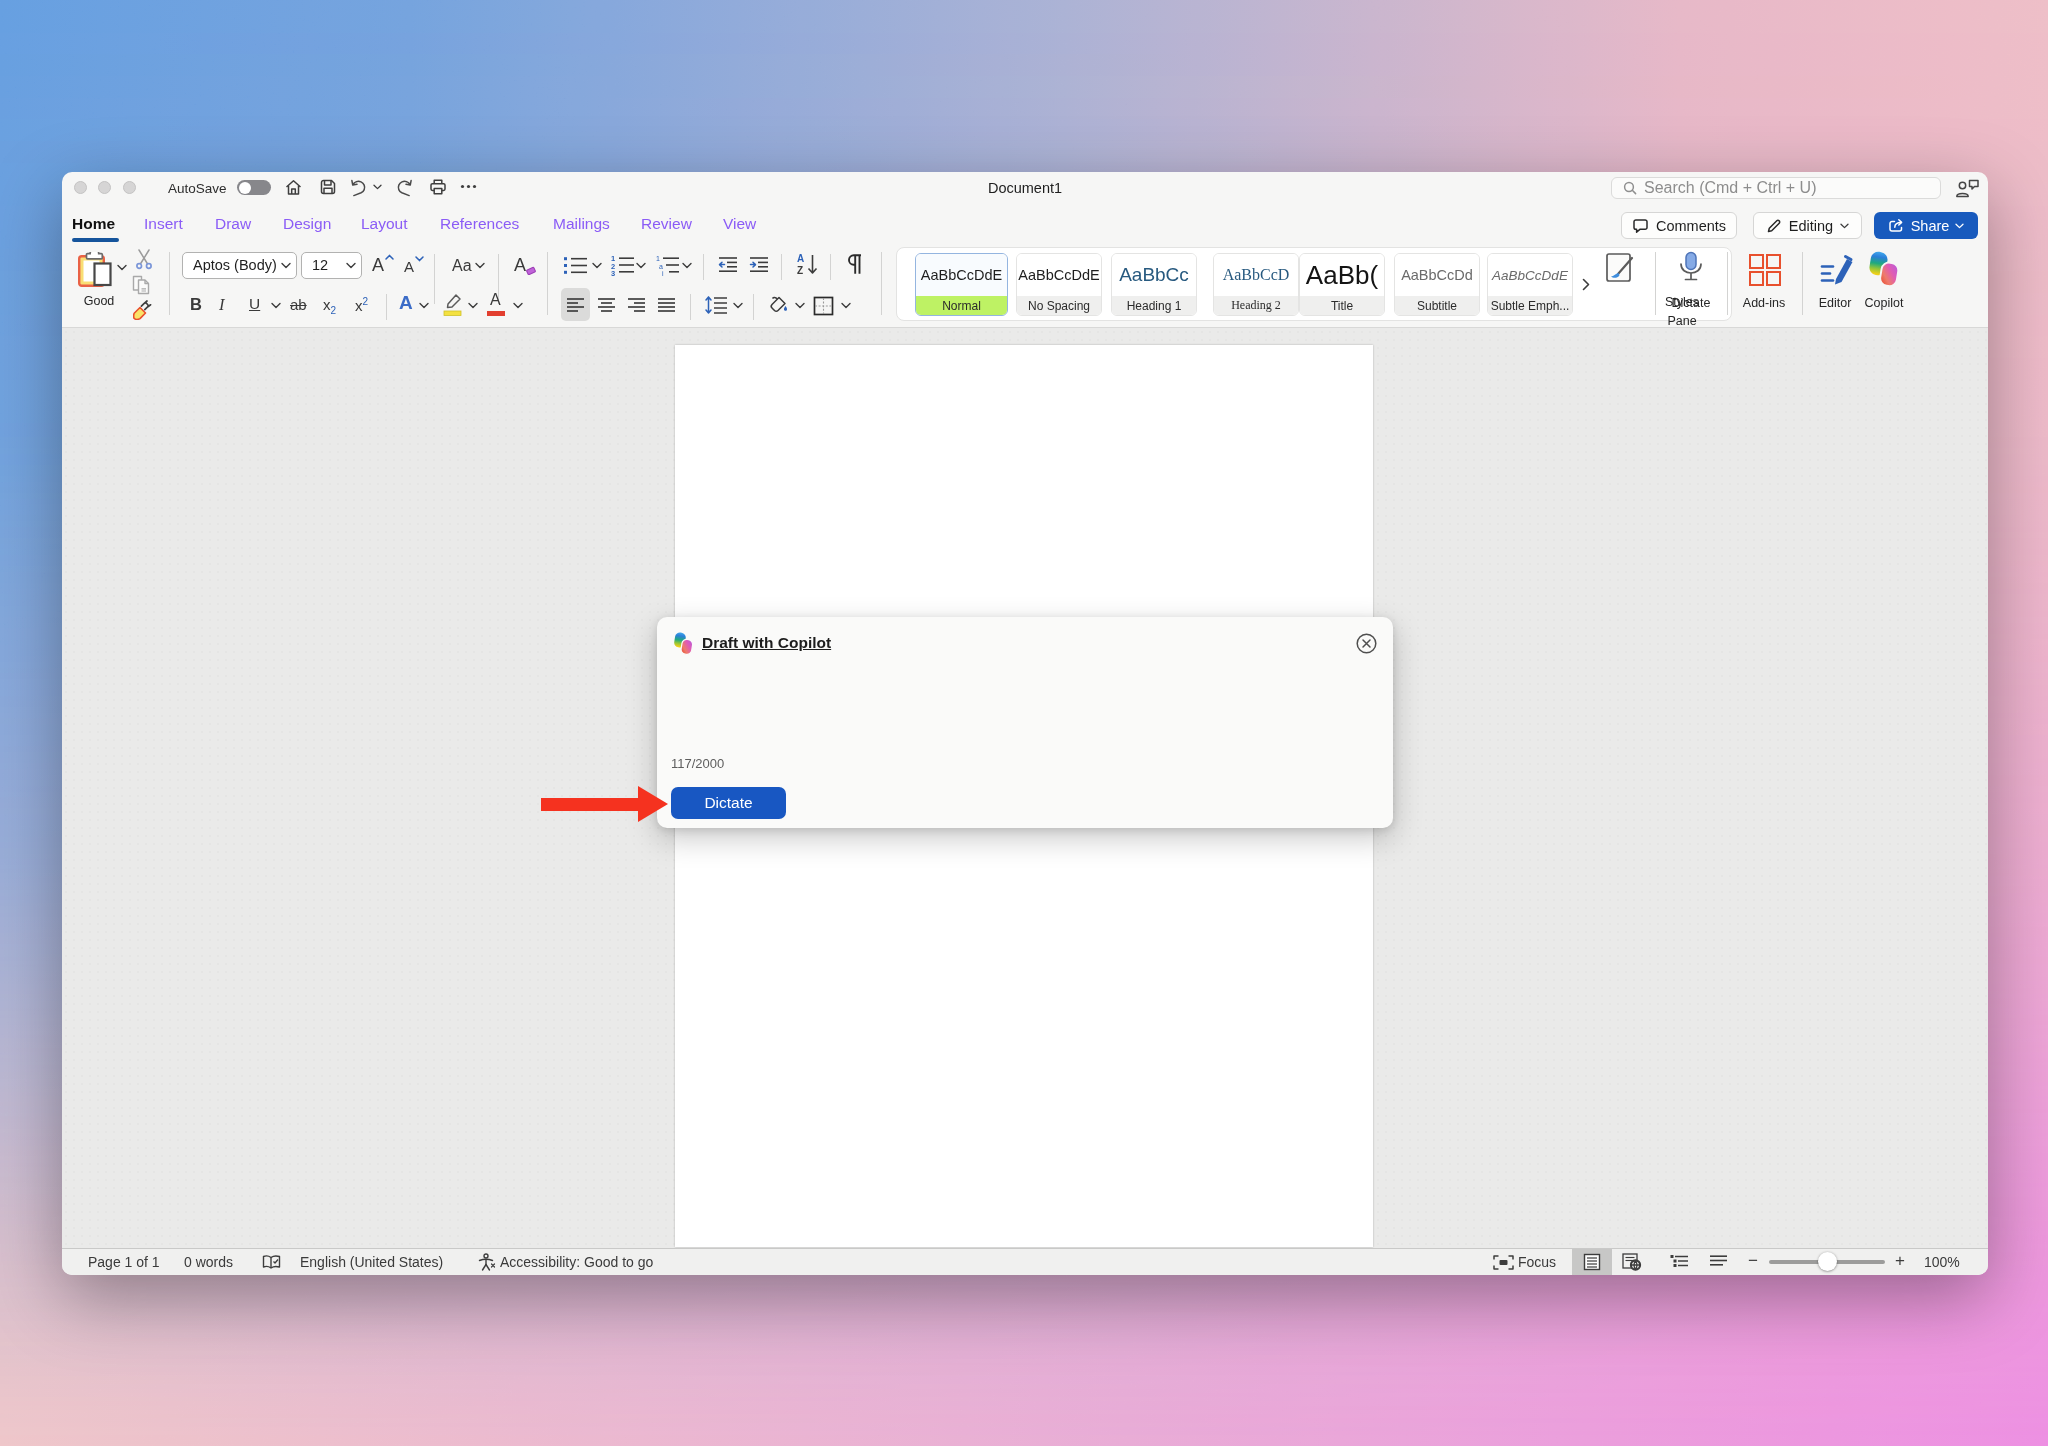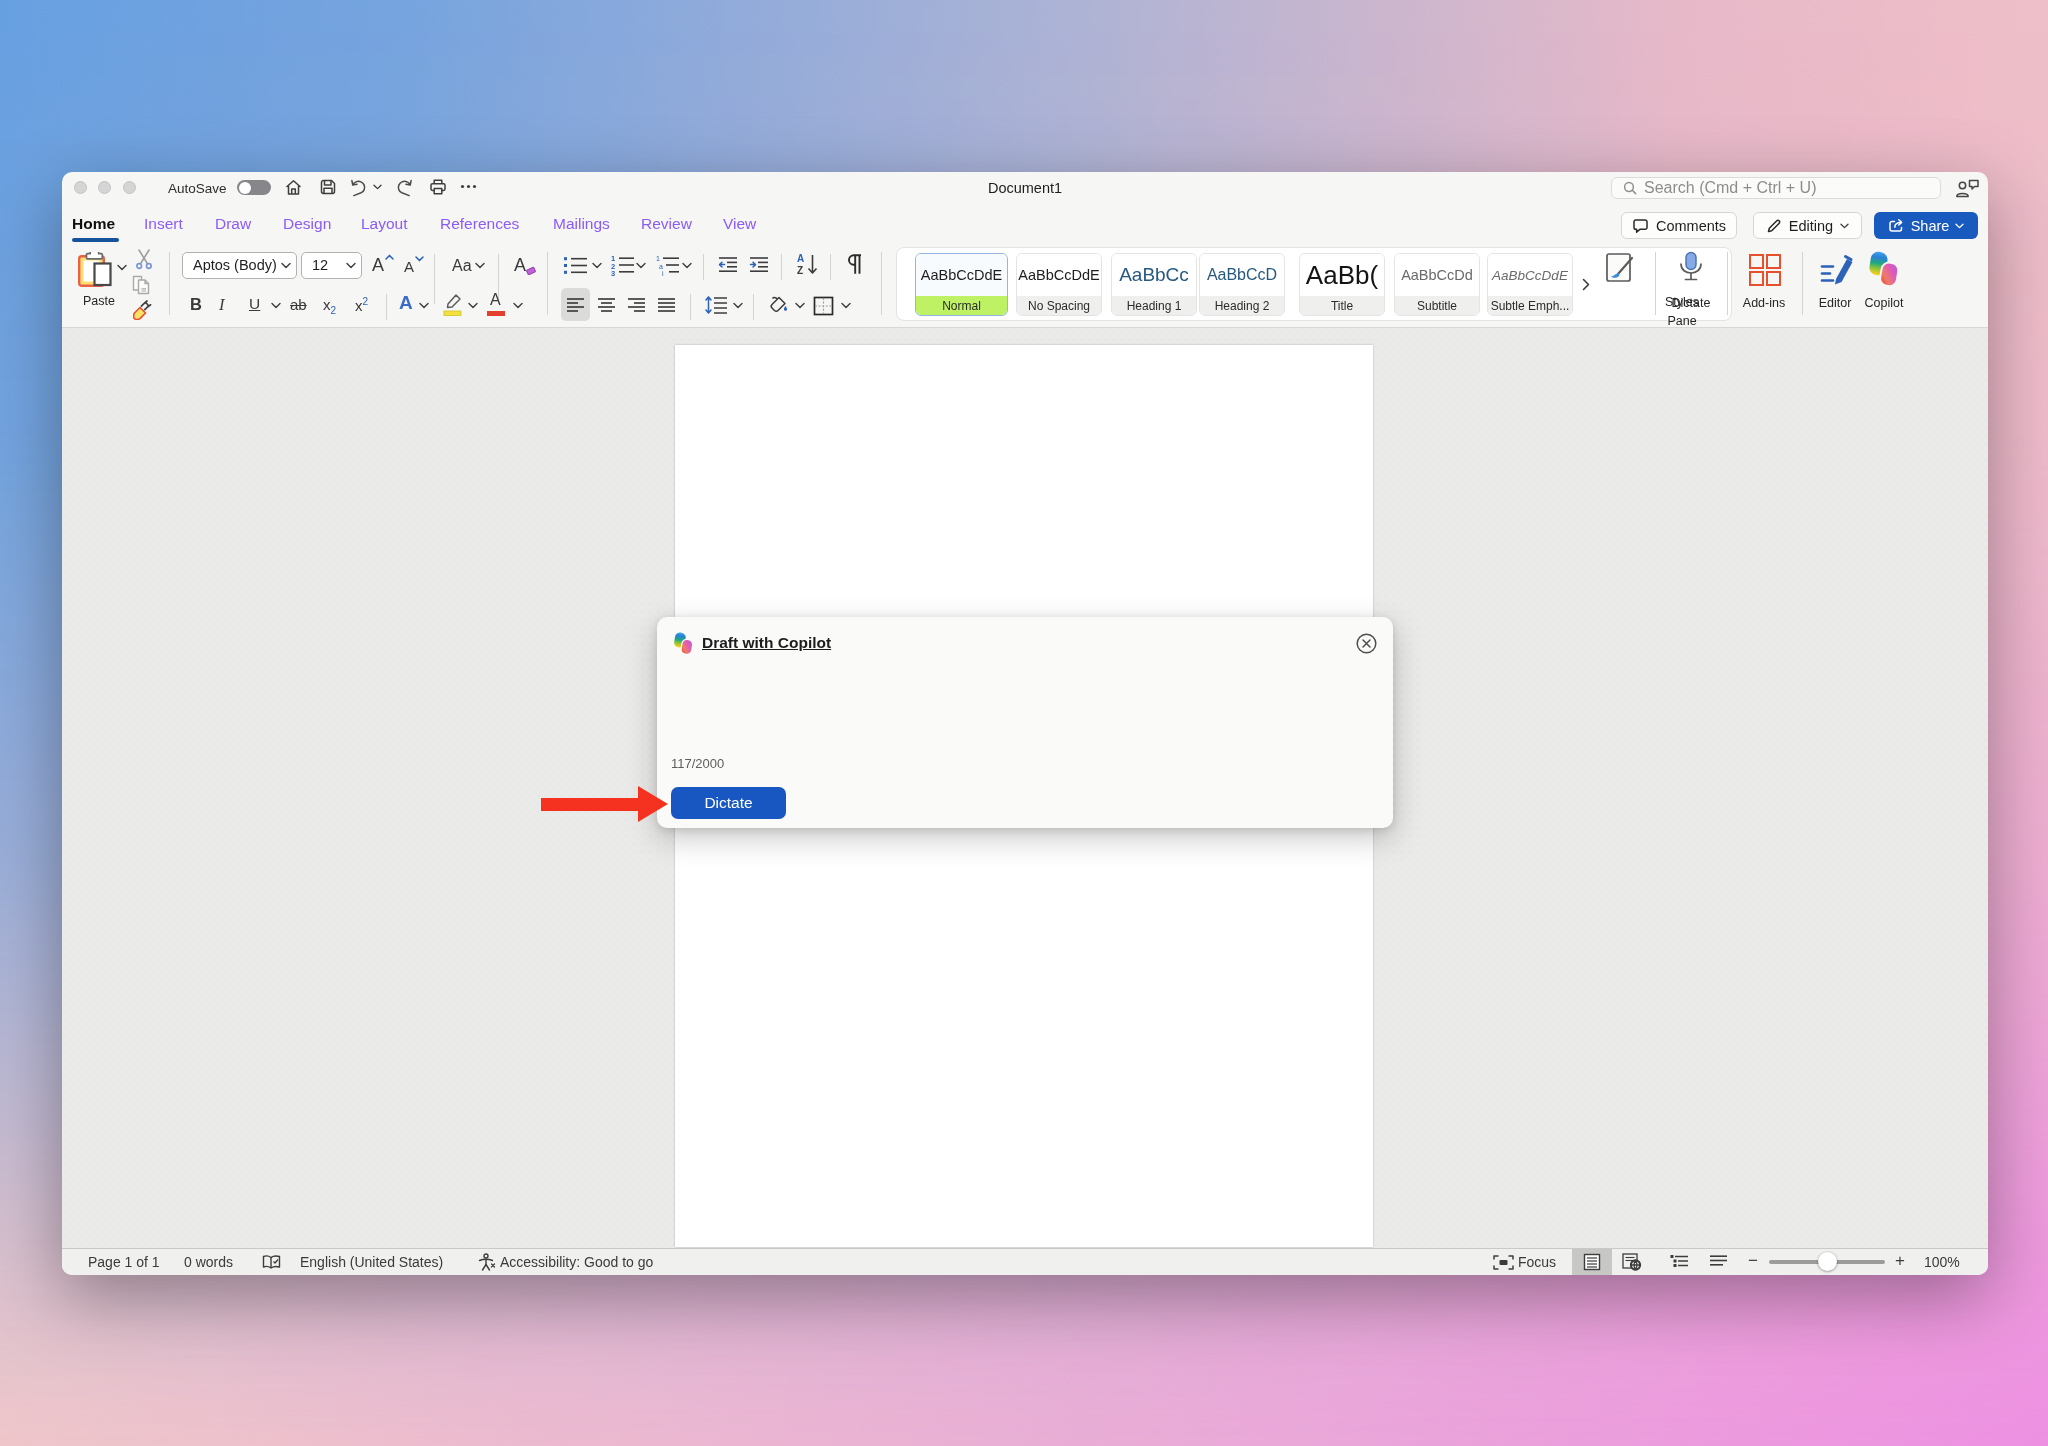--- a/index.html
+++ b/index.html
@@ -179,21 +179,21 @@
 
   <svg class="abs" style="left:15px;top:80px;" width="52" height="38" viewBox="0 0 52 38">
     <rect x="2.2" y="4.2" width="24.6" height="29.6" rx="2.5" fill="#F9DE74" stroke="#E96145" stroke-width="2.4"></rect>
     <rect x="6.5" y="8.5" width="16" height="21" fill="#FFFFFF"></rect>
     <path d="M9.5 5.8 V2.6 a1 1 0 0 1 1 -1 h2.6 a4.3 4.3 0 0 1 8.6 0 h2.6 a1 1 0 0 1 1 1 V5.8 a1 1 0 0 1 -1 1 h-13.8 a1 1 0 0 1 -1 -1 Z" fill="#FFFFFF" stroke="#6A6A6A" stroke-width="1.7"></path>
     <rect x="17.5" y="11.5" width="16" height="21.5" fill="#FFFFFF" stroke="#474747" stroke-width="2.2"></rect>
   </svg>
   <svg class="chev" style="left:55px;top:92px;" width="10" height="7" viewBox="0 0 10 7" fill="none" stroke="#3C3C3C" stroke-width="1.4" stroke-linecap="round" stroke-linejoin="round">
       <path d="M1 1.4 L5 5.4 L9 1.4"></path>
     </svg>
-  <div class="rlabel" style="left:14px;top:122px;width:46px;">Paste</div>
+  <div class="rlabel" style="left:14px;top:122px;width:46px;">Good</div>
   <svg class="ricon" style="left:74px;top:77px;" width="16" height="21" viewBox="0 0 16 21">
       <path d="M3 1 L11.3 14.5" fill="none" stroke="#9B9B9B" stroke-width="1.5" stroke-linecap="round"></path>
       <path d="M13 1 L4.7 14.5" fill="none" stroke="#9B9B9B" stroke-width="1.5" stroke-linecap="round"></path>
       <circle cx="3.2" cy="17" r="2.3" fill="none" stroke="#7B96D8" stroke-width="1.7"></circle>
       <circle cx="12.8" cy="17" r="2.3" fill="none" stroke="#7B96D8" stroke-width="1.7"></circle>
     </svg>
   <svg class="ricon" style="left:70px;top:103px;" width="20" height="20" viewBox="0 0 20 20" fill="none" stroke="#A9A9A9" stroke-width="1.4" stroke-linejoin="round">
       <path d="M1.5 1.5 h8 v13.5 h-8 z" fill="#FBFBFA"></path>
       <path d="M6.5 5 h6.5 l3.5 3.5 V18.5 h-10 V5 z" fill="#FBFBFA"></path>
       <path d="M13 5 v3.5 h3.5"></path>
@@ -405,21 +405,21 @@
       <div class="glabel" style="background:#bef264;">Normal</div>
     </div>
     <div class="gitem" style="left:119px;">
       <div class="gsample" style="font-size:14.5px;">AaBbCcDdE</div>
       <div class="glabel">No Spacing</div>
     </div>
     <div class="gitem" style="left:214px;">
       <div class="gsample" style="font-size:19px;color:#27597F;">AaBbCc</div>
       <div class="glabel">Heading 1</div>
     </div>
-    <div class="gitem" style="left:302px;">
+    <div class="gitem" style="left:316px;font-family:Liberation Serif, serif;">
       <div class="gsample" style="font-size:16px;color:#27597F;">AaBbCcD​</div>
       <div class="glabel">Heading 2</div>
     </div>
     <div class="gitem" style="left:402px;">
       <div class="gsample" style="font-size:26px;color:#141414;">AaBb(</div>
       <div class="glabel">Title</div>
     </div>
     <div class="gitem" style="left:497px;">
       <div class="gsample" style="font-size:14.5px;color:#6A6A6A;">AaBbCcDd</div>
       <div class="glabel">Subtitle</div>

